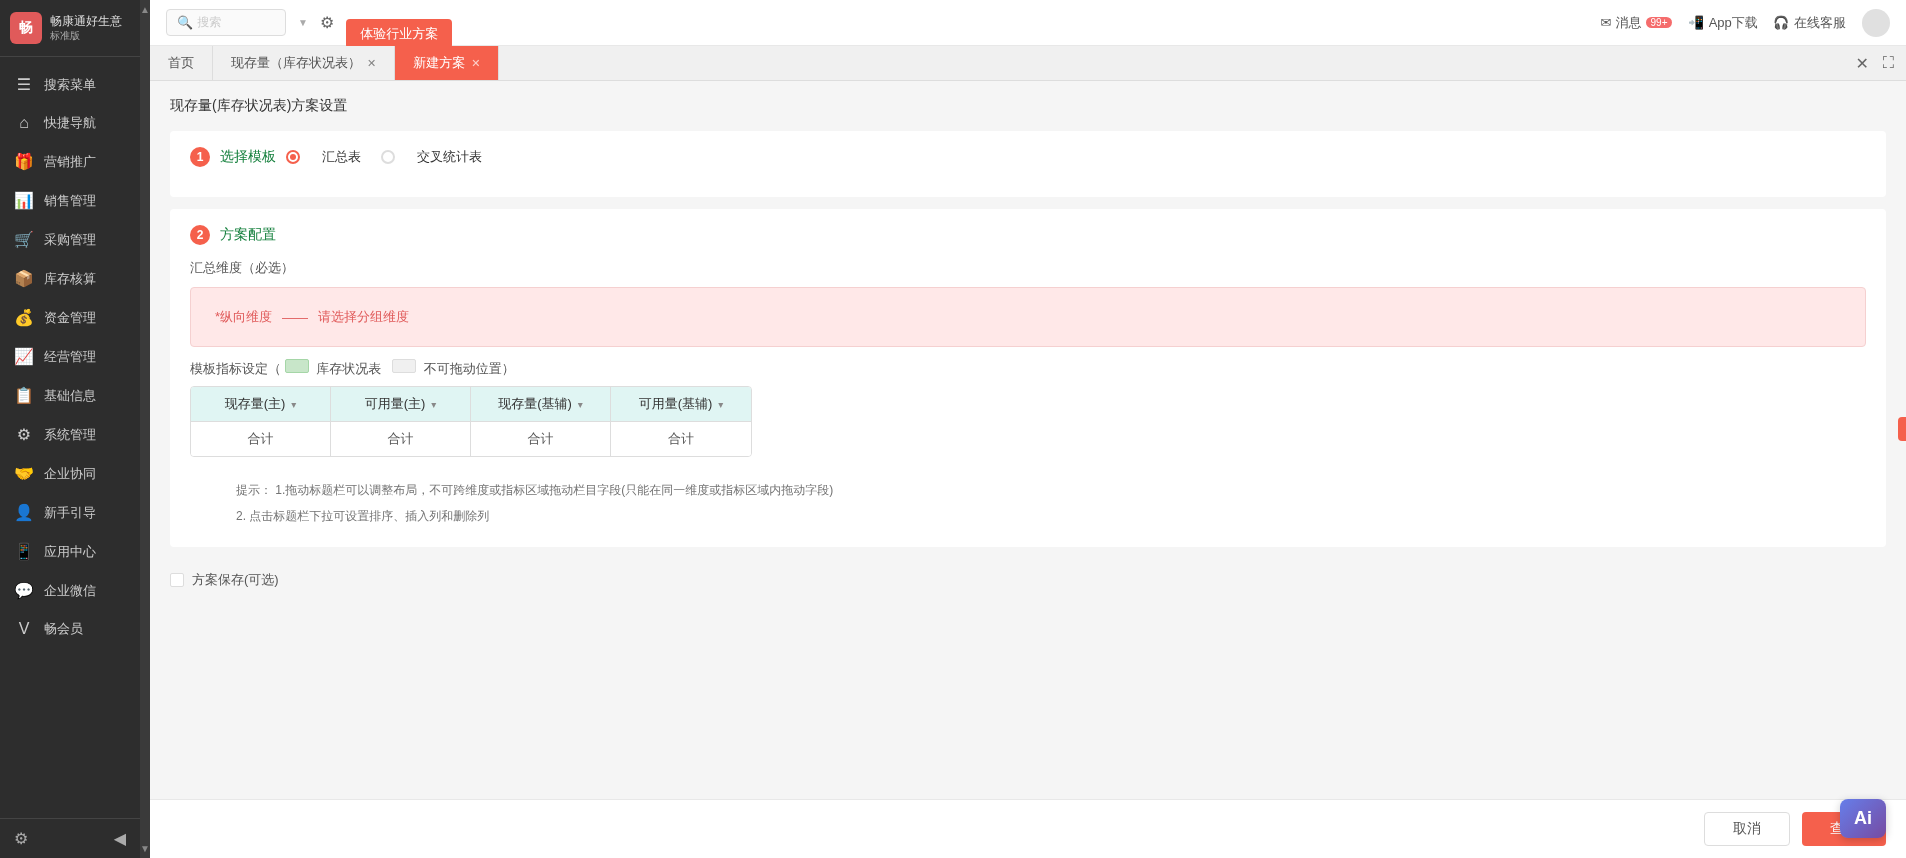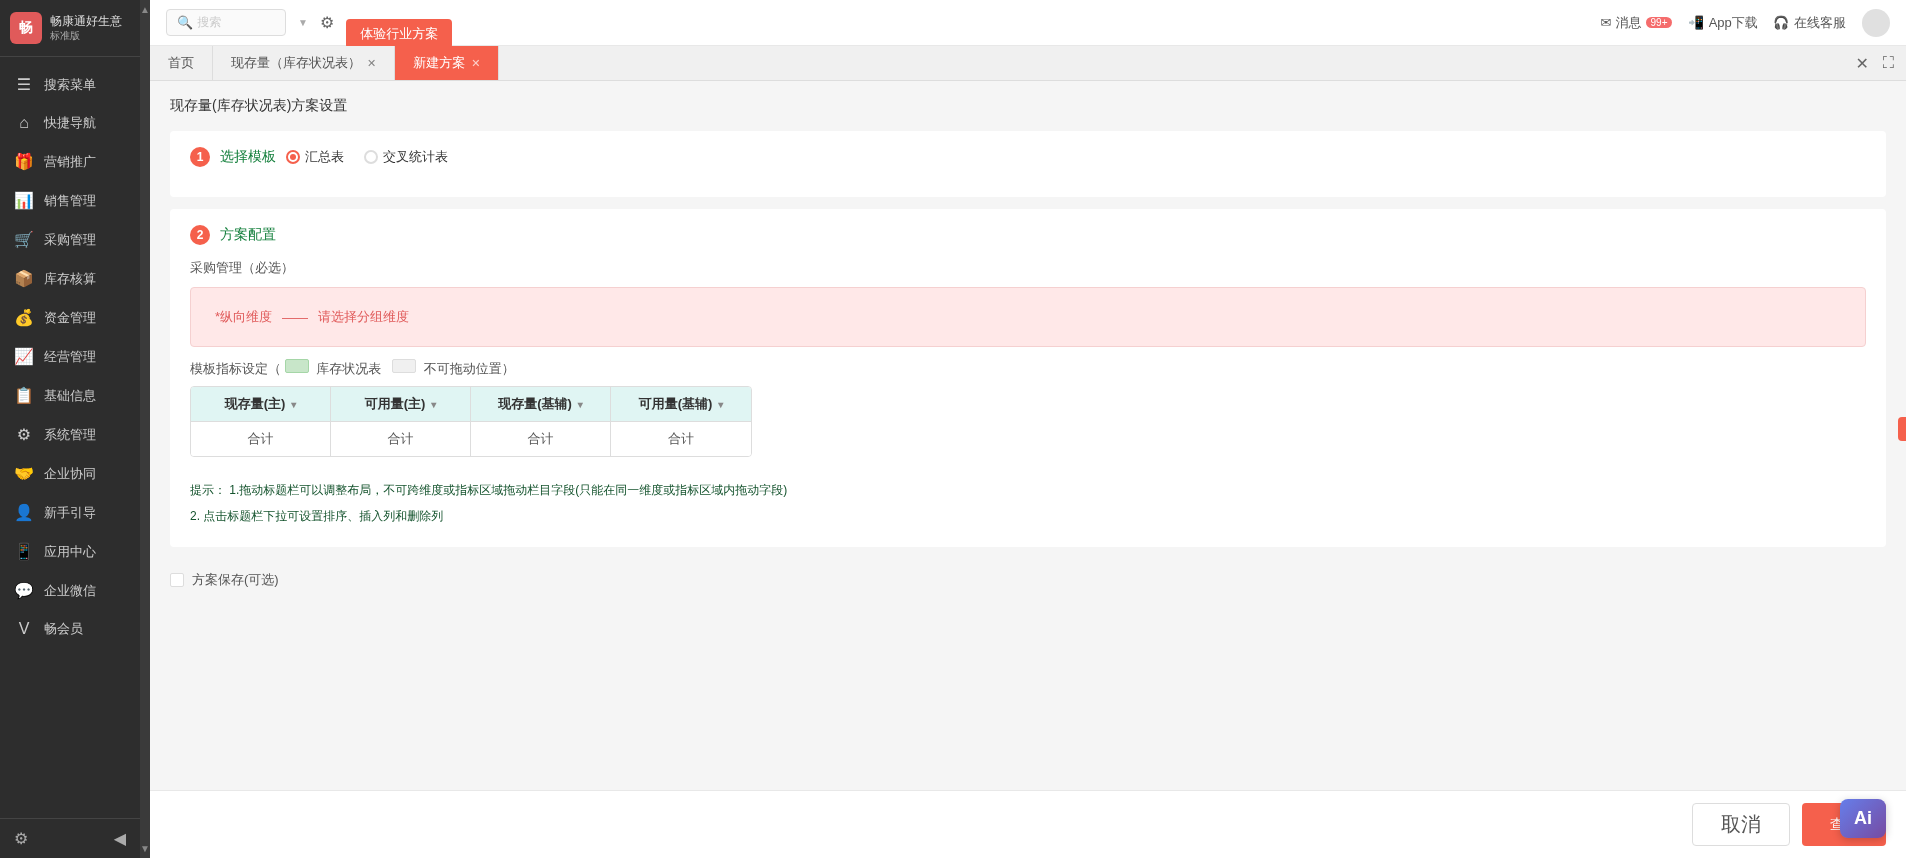--- a/index.html
+++ b/index.html
@@ -158,21 +158,21 @@
     .section-num {
       background: #f5604c; color: white;
       border-radius: 50%; width: 20px; height: 20px;
       display: flex; align-items: center; justify-content: center;
       font-size: 12px; font-weight: bold; flex-shrink: 0;
     }
     .section-title { font-size: 14px; font-weight: 500; color: #15803d; }
 
     
     .radio-group { display: flex; align-items: center; gap: 20px; }
-    .radio-item { display: flex; align-items: center; gap: 5px; cursor: pointer; font-size: 13px; color: #333; }
+    .radio-item { display: flex; align-items: center; gap: 22px; cursor: pointer; font-size: 13px; color: #333; }
     .radio-circle {
       width: 14px; height: 14px; border-radius: 50%;
       border: 2px solid #ddd;
       display: flex; align-items: center; justify-content: center;
     }
     .radio-circle.checked { border-color: #f5604c; }
     .radio-dot { width: 6px; height: 6px; border-radius: 50%; background: #f5604c; }
 
     
     .dimension-row {
@@ -215,35 +215,36 @@
       border-right: 1px solid #ddd;
       text-align: center;
       font-size: 13px;
       min-width: 140px;
       display: flex; align-items: center; justify-content: center; gap: 6px;
     }
     .stats-cell:last-child { border-right: none; }
     .stats-cell.header {
       background: #e0f5f3;
       color: #333;
-      font-weight: 700;
+      font-weight: 400;
       border-bottom: 1px solid #ddd;
     }
     .stats-cell.body {
       background: #fff;
       color: #555;
     }
     .chevron-down { font-size: 10px; color: #888; }
 
     
     .tips {
       margin-top: 20px;
       font-size: 12px;
-      color: #14532d;
+      color: #737373;
       line-height: 1.8;
+      margin-left: 46px;
     }
     .tips p { margin-bottom: 4px; }
 
     
     .save-area {
       display: flex; align-items: center; gap: 8px;
       padding: 12px 0;
       font-size: 13px; color: #555;
     }
     .checkbox {
@@ -257,21 +258,21 @@
       display: flex; justify-content: flex-end;
       gap: 12px; padding: 12px 20px;
       background: #fff;
       border-top: 1px solid #e8e8e8;
       flex-shrink: 0;
     }
     .btn-cancel {
       padding: 7px 28px;
       border: 1px solid #ddd; border-radius: 4px;
       background: #fff; color: #555;
-      cursor: pointer; font-size: 20px;
+      cursor: pointer; font-size: 14px;
     }
     .btn-query {
       padding: 7px 28px;
       border: none; border-radius: 4px;
       background: #f5604c; color: white;
       cursor: pointer; font-size: 14px;
     }
 
     
     .right-edge-tab {
@@ -455,21 +456,21 @@
         </div>
       </div>
     </div>
 
     <div class="section">
       <div class="section-header">
         <div class="section-num">2</div>
         <span class="section-title">方案配置</span>
       </div>
 
-      <div style="font-size:13px; color:#555; margin-bottom:10px;">采购管理（必选）</div>
+      <div style="font-size:13px; color:#555; margin-bottom:10px;">汇总维度（必选）</div>
 
       <div class="dimension-row">
         <span>*纵向维度</span>
         <span>——</span>
         <span>请选择分组维度</span>
       </div>
 
       <div class="indicator-label">
         <span>模板指标设定（</span>
         <span class="legend-box legend-drag"></span>

